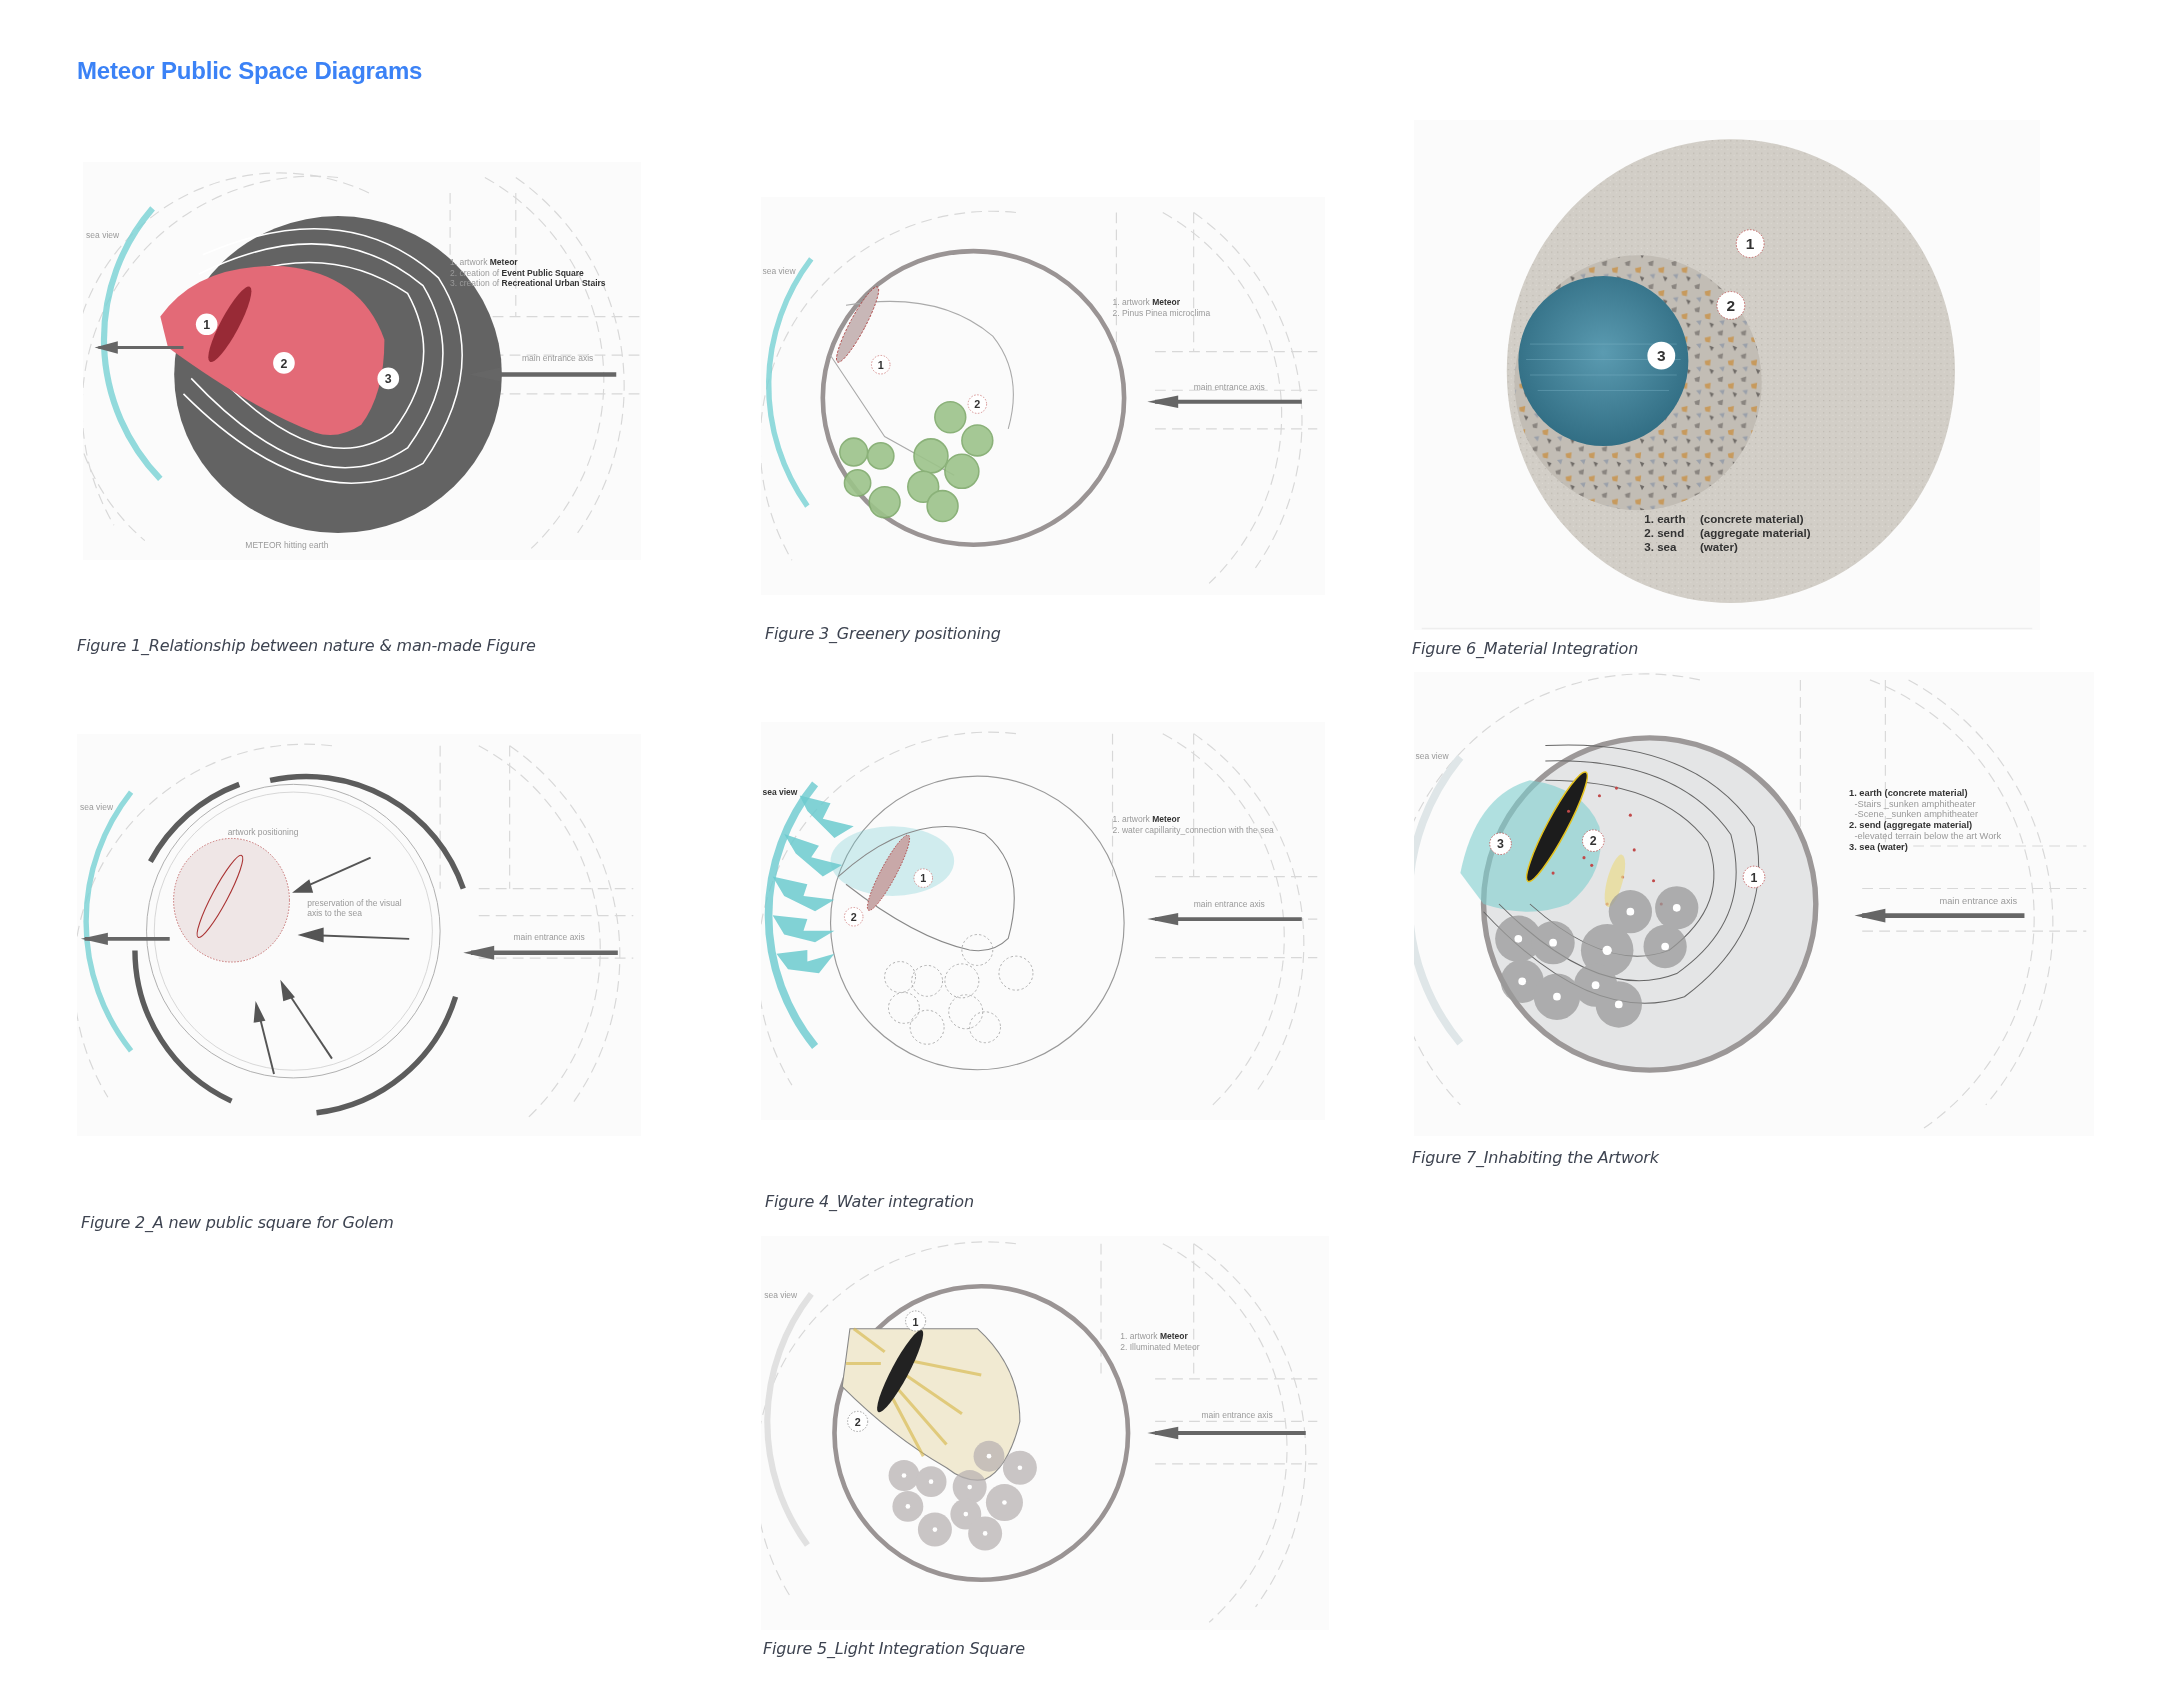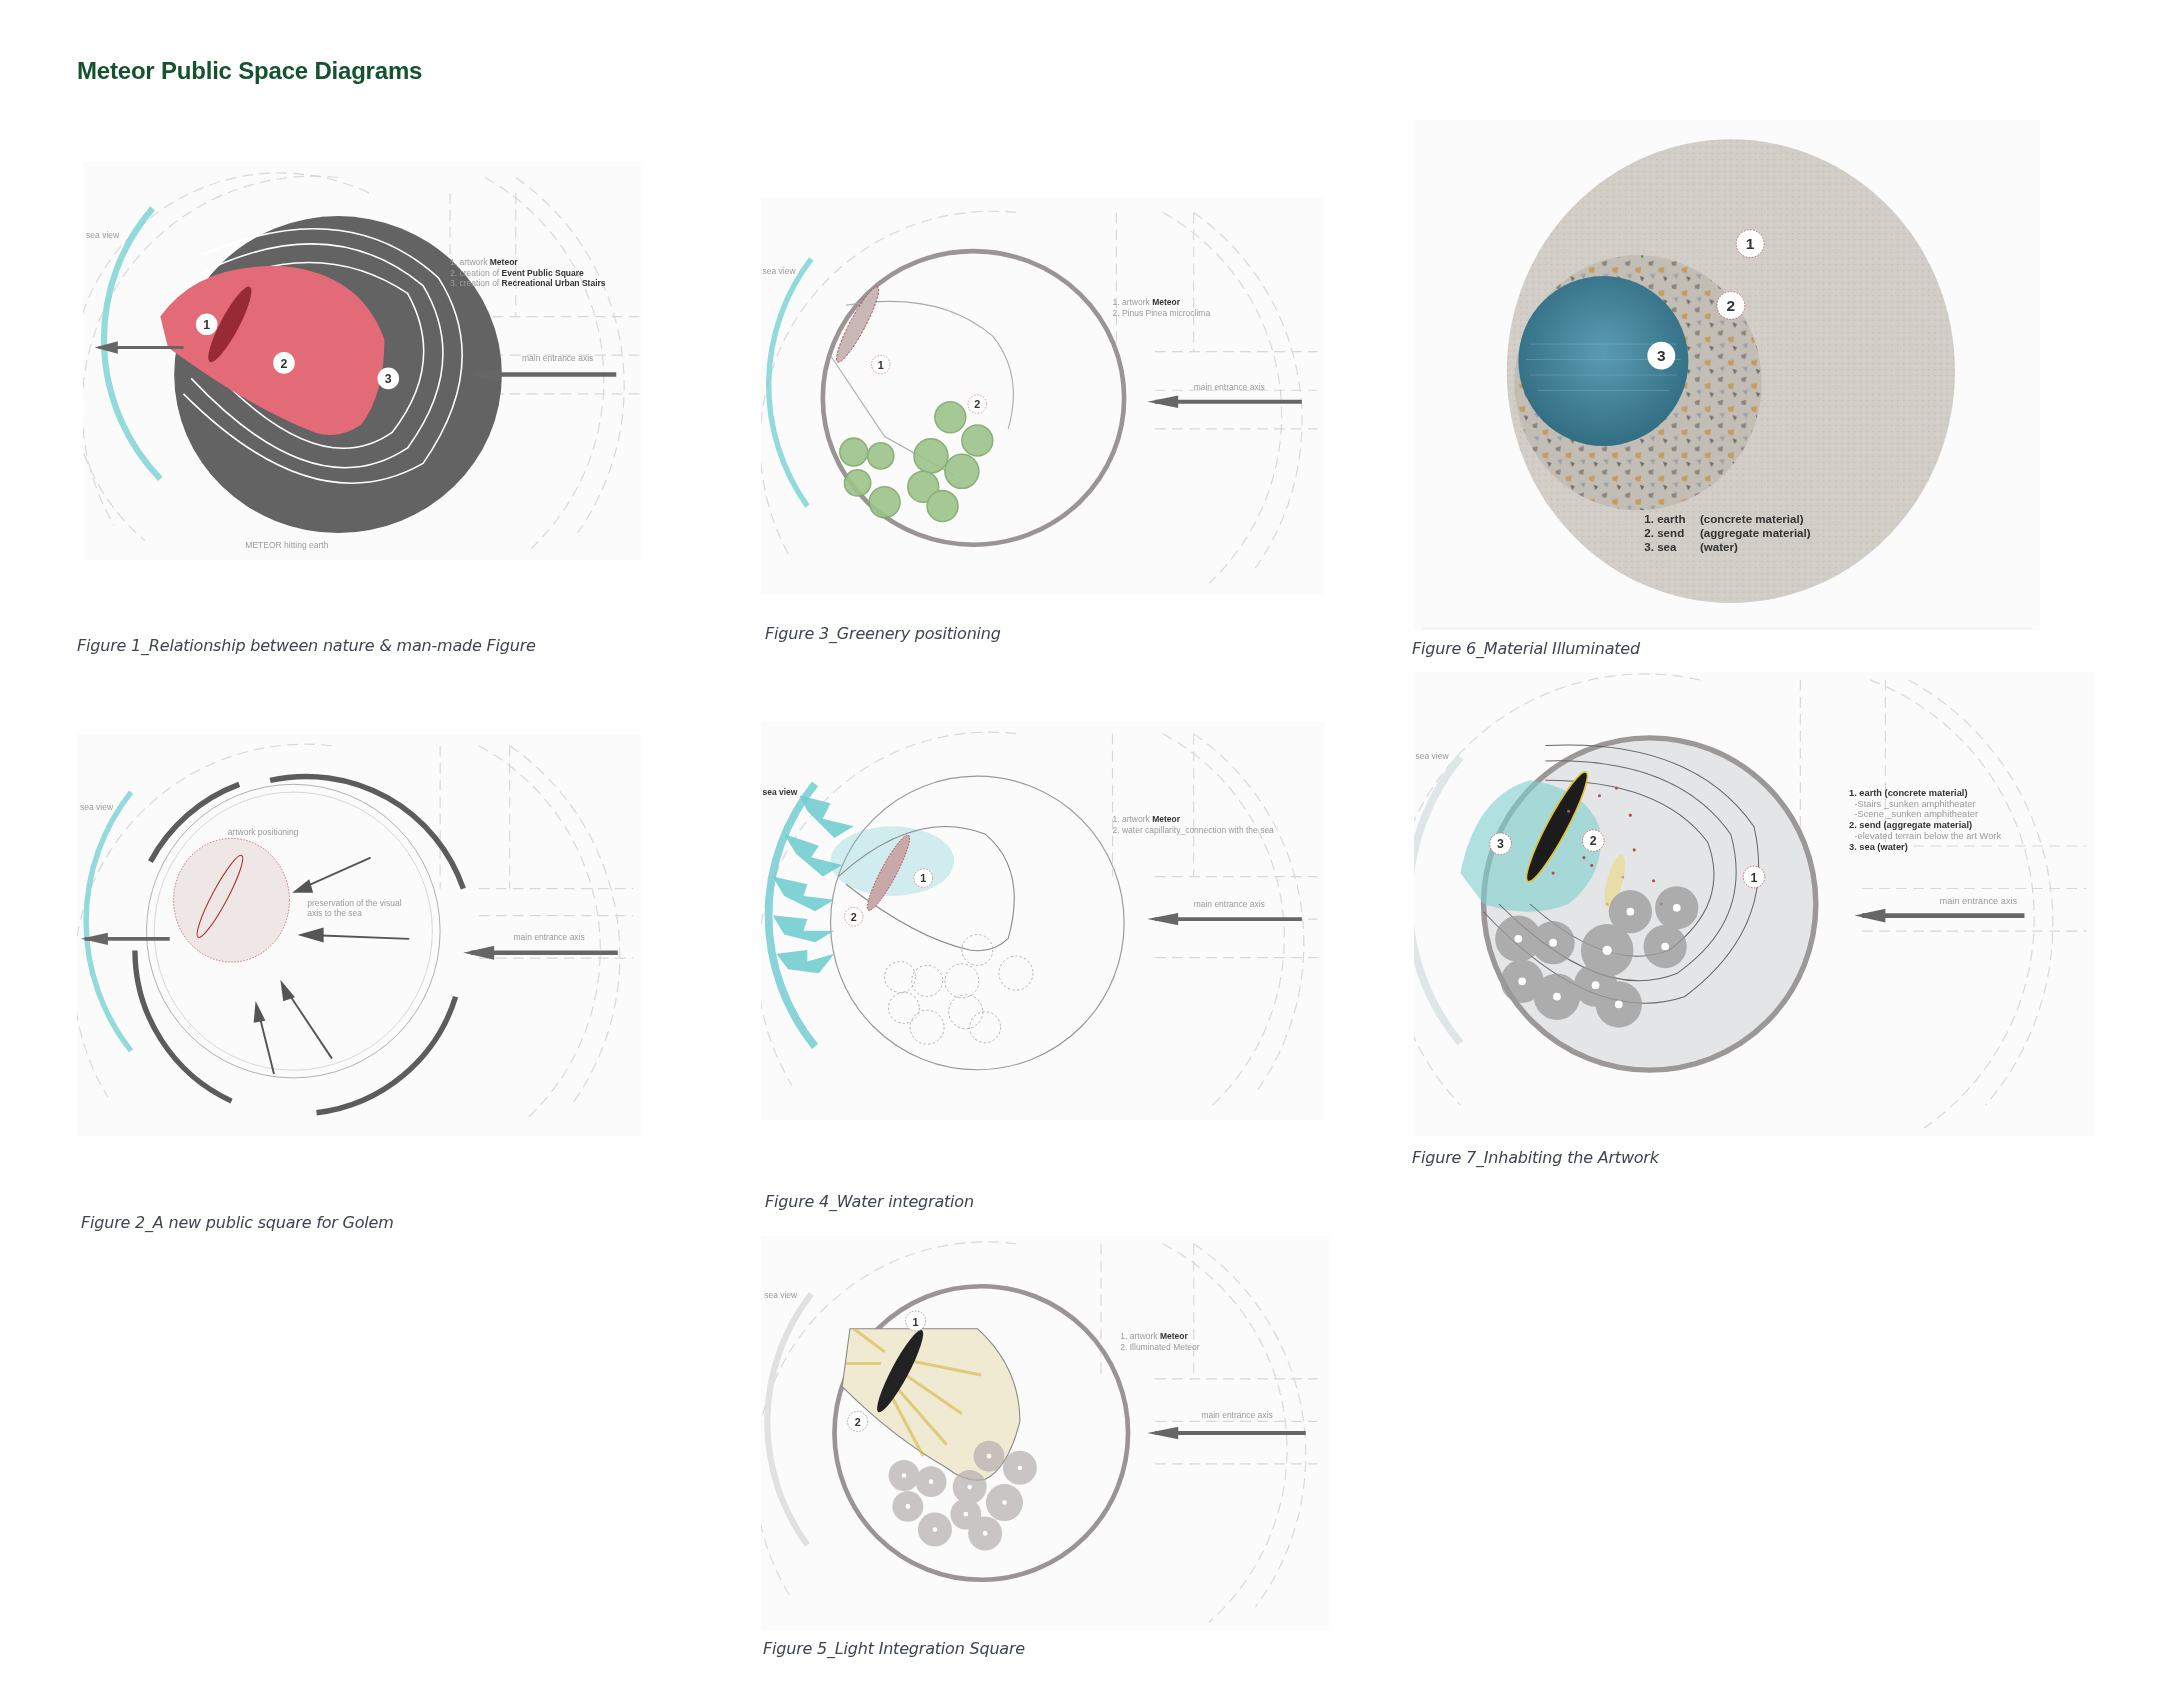--- a/index.html
+++ b/index.html
@@ -1,17 +1,17 @@
 <!DOCTYPE html>
 <html style="font-size:12.4px"><head>
 <meta charset="utf-8">
 <style>
   html, body { margin: 0; padding: 0; background: #ffffff; }
   body { width: 2183px; height: 1705px; position: relative; overflow: hidden; font-family: "Liberation Sans", sans-serif; color: #111; }
-  .title { position: absolute; left: 77px; top: 57px; font-size: 24px; font-weight: bold; letter-spacing: -0.2px; color: #14532d; }
+  .title { position: absolute; left: 77px; top: 57px; font-size: 24px; font-weight: bold; letter-spacing: -0.2px; color: #3b82f6; }
   .fig { position: absolute; background: #fbfbfb; overflow: hidden; }
   .fig svg { width: 100%; height: 100%; display: block; }
   .caption { position: absolute; font-family: "DejaVu Sans", sans-serif; font-style: italic; font-size: 16px; color: #3e4451; white-space: nowrap; letter-spacing: -0.2px; }
   .lbl { font-family: "Liberation Sans", sans-serif; fill: #9a9a9a; }
   .lbl-b { font-family: "Liberation Sans", sans-serif; font-weight: bold; fill: #333; }
   .num { font-family: "Liberation Sans", sans-serif; font-weight: bold; fill: #333; }
 </style>
 </head>
 <body>
 
@@ -145,21 +145,21 @@
       <text class="lbl-b" x="298" y="522">1. earth</text>
           <text class="lbl-b" x="370" y="522">(concrete material)</text>
       <text class="lbl-b" x="298" y="540">2. send</text>
           <text class="lbl-b" x="370" y="540">(aggregate material)</text>
       <text class="lbl-b" x="298" y="558">3. sea</text>
           <text class="lbl-b" x="370" y="558">(water)</text>
     </g>
     <line x1="10" y1="658" x2="800" y2="658" stroke="#eee" stroke-width="2"></line>
   </svg>
 </div>
-<div class="caption" style="left:1412px; top:639px;">Figure 6_Material Illuminated</div>
+<div class="caption" style="left:1412px; top:639px;">Figure 6_Material Integration</div>
 
 <div class="fig" style="left:77px; top:734px; width:564px; height:402px;">
   <svg viewBox="0 0 730 520" xmlns="http://www.w3.org/2000/svg">
     <g fill="none" stroke="#d8d8d8" stroke-width="1.5" stroke-dasharray="14 8">
       <path d="M 330 15 A 300 300 0 0 0 40 470"></path>
       <path d="M 560 15 A 330 330 0 0 1 640 480"></path>
       <path d="M 520 15 A 300 300 0 0 1 580 500"></path>
       <path d="M 520 200 L 720 200 M 520 235 L 720 235 M 520 290 L 720 290"></path>
       <path d="M 470 15 L 470 200 M 560 15 L 560 200"></path>
     </g>

